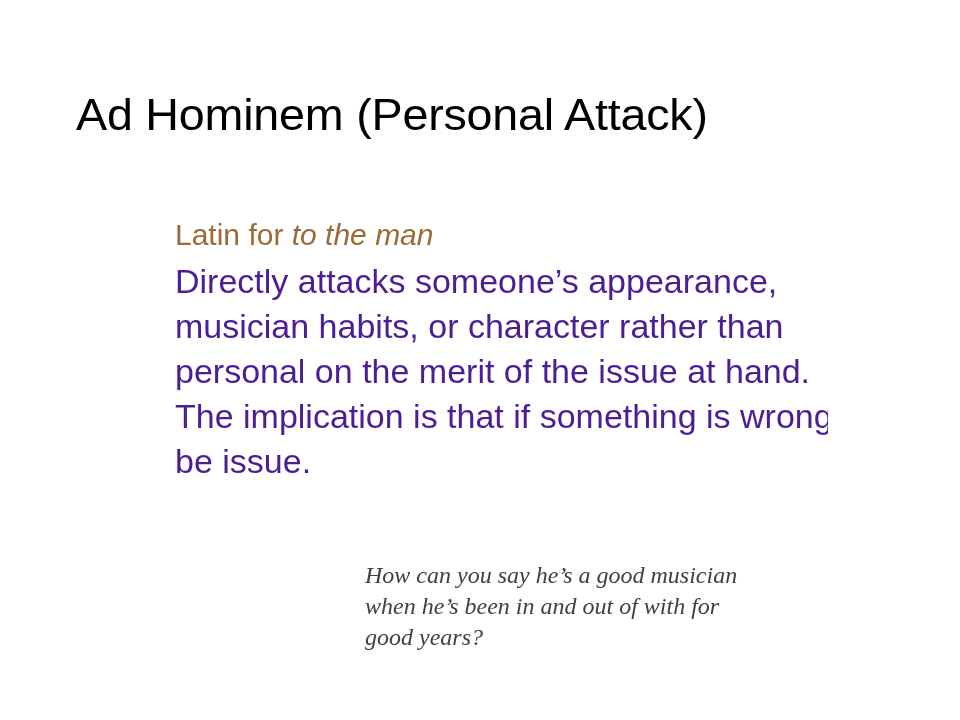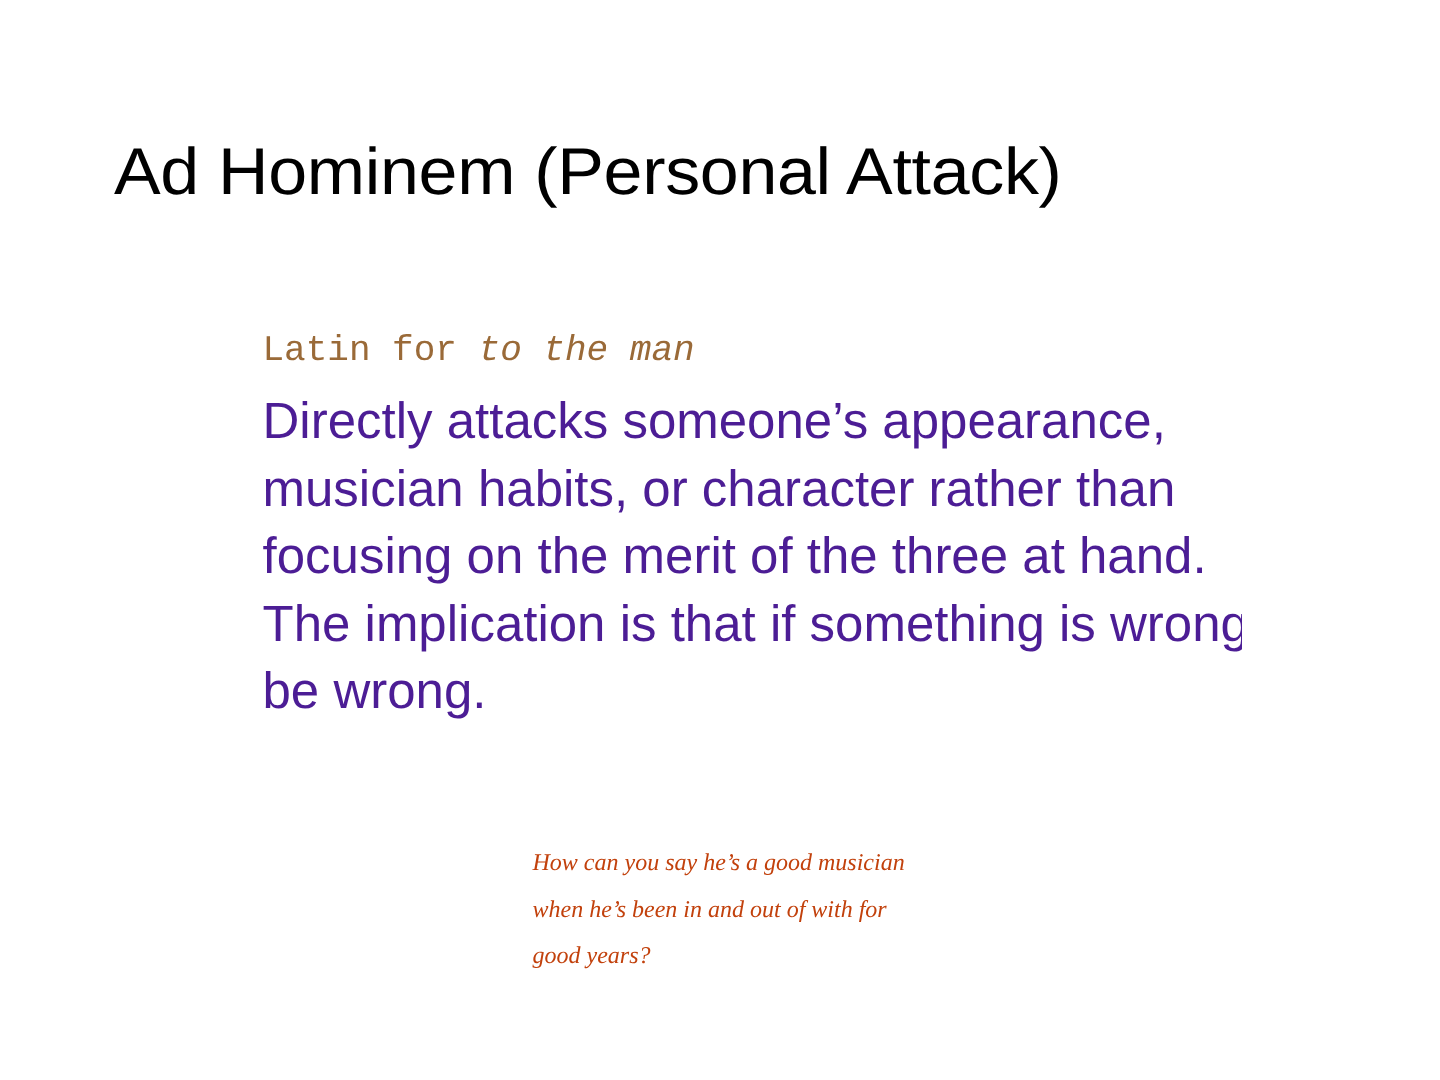--- a/index.html
+++ b/index.html
@@ -37,22 +37,22 @@
 
   
   .body-block {
     position: absolute;
     left: 175px;
     top: 212px;
     width: 745px;
   }
 
   .lede {
-    font-family: Liberation Mono, monospace;
-    font-size: 24px;
+    font-family: Liberation Sans, sans-serif;
+    font-size: 30px;
     line-height: 45px;
     color: #9a6a38;
     white-space: nowrap;
     margin: 0 0 2px 0;
   }
   .lede .lede-italic {
     font-style: italic;
   }
 
   .body-par {
@@ -64,28 +64,28 @@
     text-align: left;
   }
   .body-par .bline {
     display: block;
     white-space: nowrap;
   }
 
   
   .example-quote {
     position: absolute;
-    left: 355px;
+    left: 365px;
     top: 560px;
     width: 520px;
     font-family: "Liberation Serif", "DejaVu Serif", serif;
     font-style: italic;
-    font-size: 16px;
+    font-size: 24px;
     line-height: 31px;
-    color: #c2410c;
+    color: #404040;
     margin: 0;
   }
   .example-quote .qline {
     display: block;
     white-space: nowrap;
   }
 </style>
 </head>
 <body>
 
@@ -93,23 +93,23 @@
 
   <h1 class="slide-title">Ad Hominem (Personal Attack)</h1>
 
   <div class="body-block">
 
     <p class="lede"><span>Latin for </span><span class="lede-italic">to the man</span></p>
 
     <p class="body-par">
       <span class="bline">Directly attacks someone’s appearance,</span>
       <span class="bline">musician habits, or character rather than</span>
-      <span class="bline">focusing on the merit of the three at hand.</span>
+      <span class="bline">personal on the merit of the issue at hand.</span>
       <span class="bline">The implication is that if something is wrong</span>
-      <span class="bline">be wrong.</span>
+      <span class="bline">be issue.</span>
     </p>
 
   </div>
 
   <p class="example-quote">
     <span class="qline">How can you say he’s a good musician</span>
     <span class="qline">when he’s been in and out of with for</span>
     <span class="qline">good years?</span>
   </p>
 

